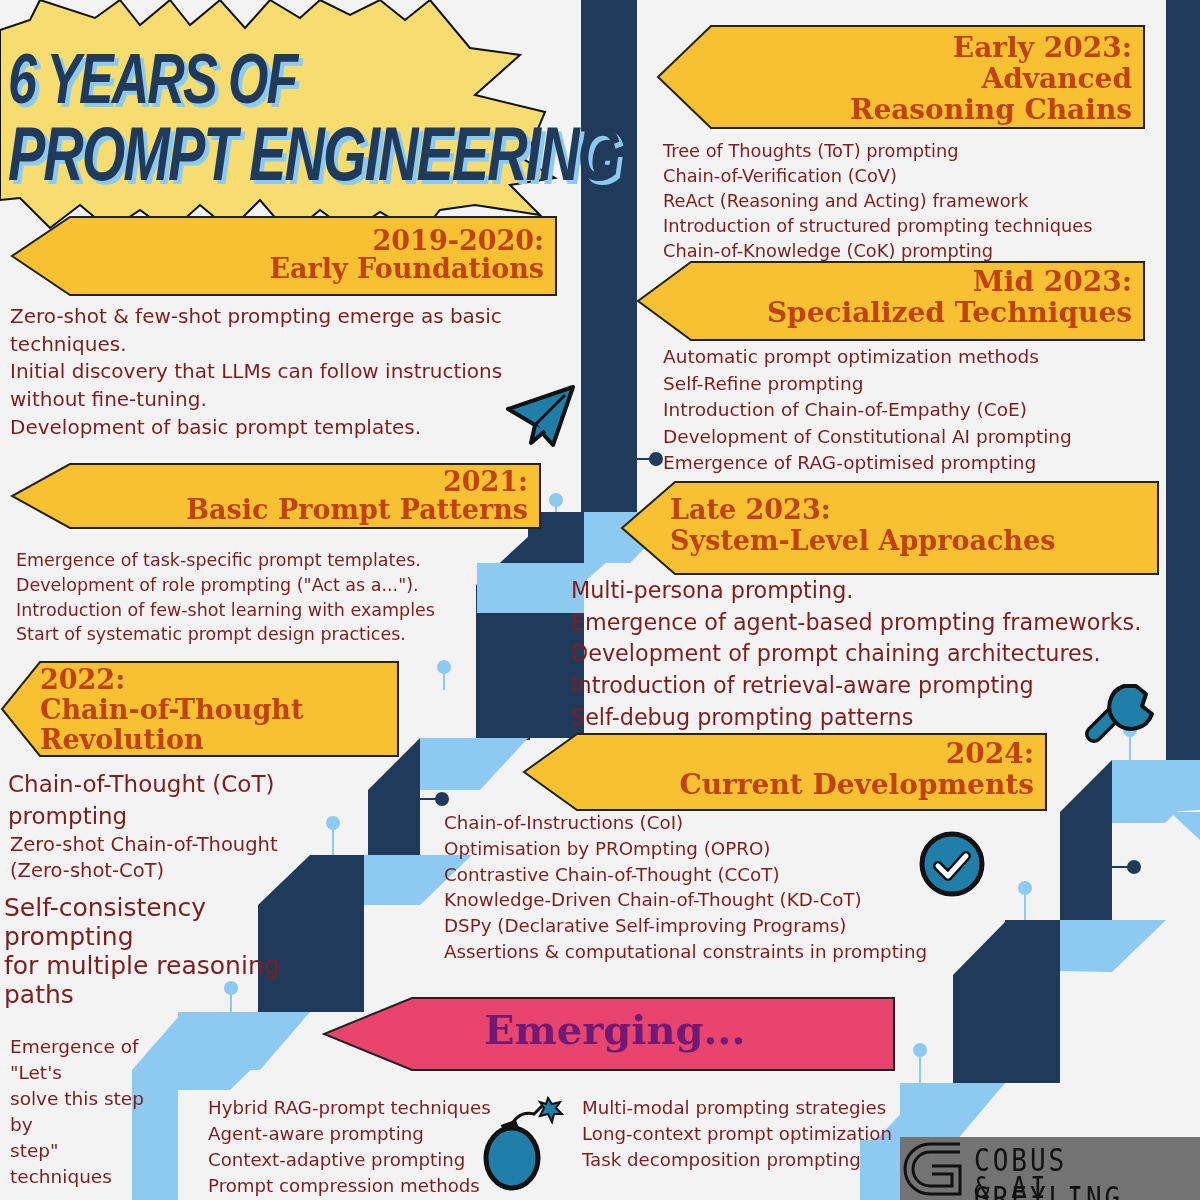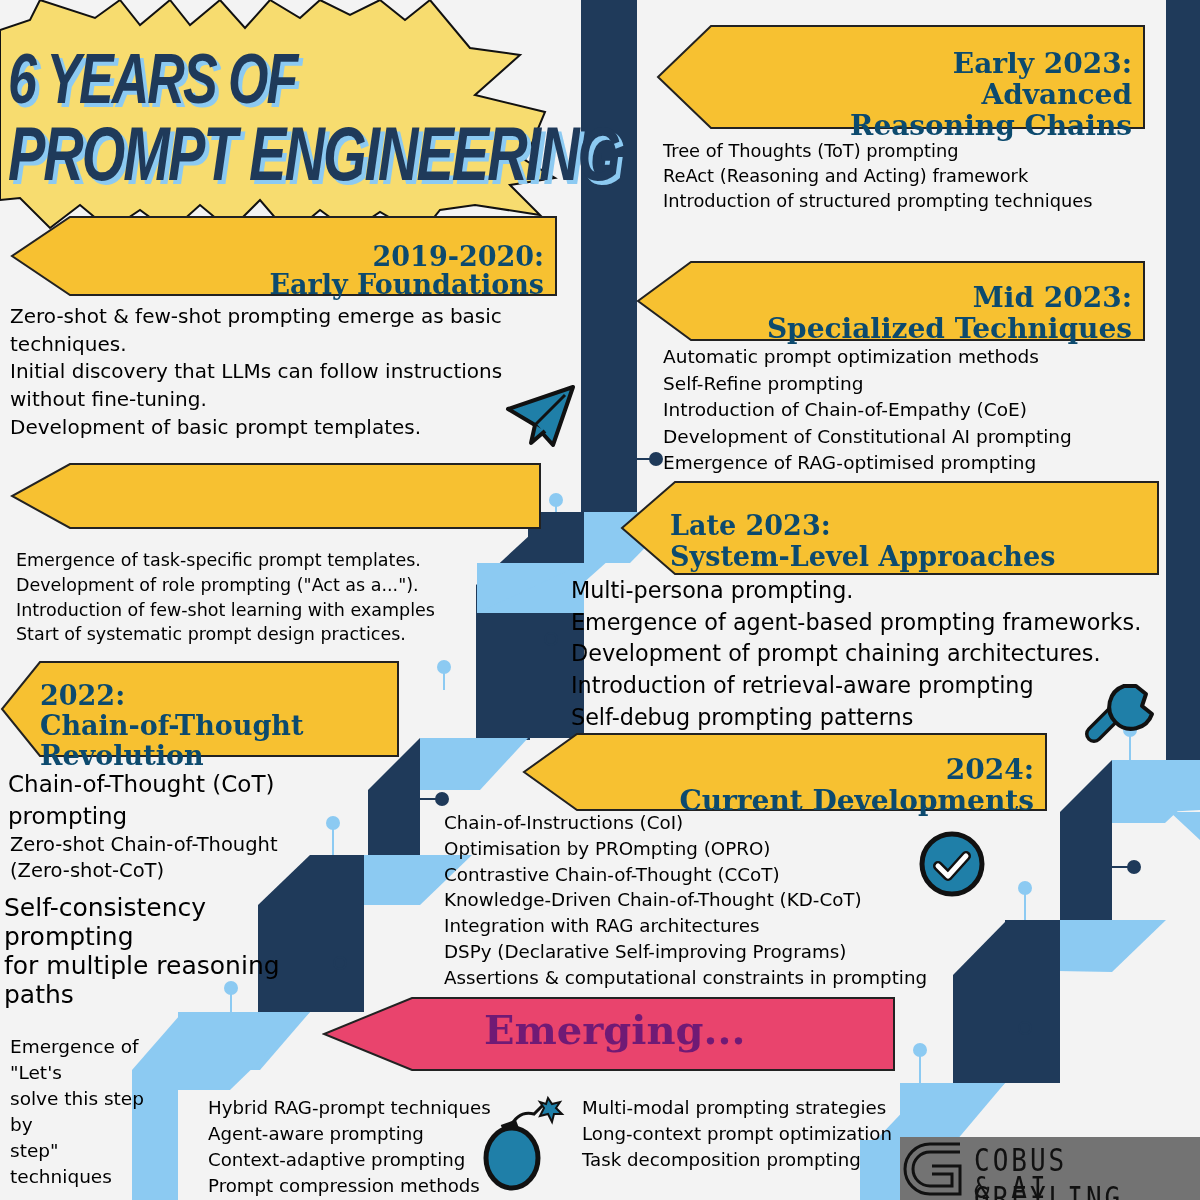--- a/index.html
+++ b/index.html
@@ -10,27 +10,27 @@
 
   .title-wrap { position: absolute; left: 0; top: 0; width: 505px; height: 230px; }
   .title { position: absolute; left: 8px; font-family: "Liberation Sans", sans-serif; font-weight: 900;
            font-style: italic; color: #1f3a5a; letter-spacing: -2px; transform: scaleY(1.35);
            transform-origin: left top; text-shadow: 4px 3px 0 #8ccaf2; white-space: nowrap; }
   .title.l1 { top: 38px; font-size: 52px; }
   .title.l2 { top: 110px; font-size: 56px; }
 
   .banner { position: absolute; }
   .banner svg { position: absolute; left: 0; top: 0; width: 100%; height: 100%; }
-  .banner .head { position: absolute; font-family: "DejaVu Serif", serif; font-weight: bold; color: #0c4a6e;
-                  line-height: 1.03; white-space: nowrap; margin-top: 16px; }
+  .banner .head { position: absolute; font-family: "DejaVu Serif", serif; font-weight: bold; color: #c2410c;
+                  line-height: 1.03; white-space: nowrap; }
   .banner .head.r { right: 14px; text-align: right; }
   .banner .head.l { text-align: left; }
   .banner .icon { position: absolute; }
 
-  .list { position: absolute; font-family: "DejaVu Sans", sans-serif; color: #000000; white-space: nowrap; }
+  .list { position: absolute; font-family: "DejaVu Sans", sans-serif; color: #7f1d1d; white-space: nowrap; }
   .list div { line-height: inherit; }
 
   .emerging-label { position: absolute; font-family: "DejaVu Serif", serif; font-weight: bold; color: #701a75; font-size: 40px; }
 
   .logo { position: absolute; left: 900px; top: 1137px; width: 300px; height: 63px; background: #737373; }
   .logo .name { position: absolute; left: 74px; top: 4px; font-family: "DejaVu Sans Mono", monospace; font-size: 26px; letter-spacing: 3px; color: #111; transform: scaleY(1.25); transform-origin: left top; }
   .logo .sub { position: absolute; left: 74px; top: 33px; font-family: "DejaVu Sans Mono", monospace; font-size: 26px; letter-spacing: 3px; color: #111; transform: scaleY(1.15); transform-origin: left top; }
 </style>
 </head>
 <body>
@@ -164,20 +164,24 @@
           <text x="36" y="23" font-size="18" font-family="DejaVu Sans, sans-serif" fill="#222">A</text>
         </g>
       <g transform="rotate(-15 18 42)">
           <rect x="6" y="30" width="24" height="24" fill="#9fd0f5" stroke="#222" stroke-width="2"></rect>
           <text x="11" y="49" font-size="18" font-family="DejaVu Sans, sans-serif" fill="#222">B</text>
         </g>
       <rect x="40" y="36" width="24" height="24" fill="#f7d27a" stroke="#222" stroke-width="2"></rect>
         <text x="45" y="55" font-size="18" font-family="DejaVu Sans, sans-serif" fill="#222">C</text>
     </svg>
   </div>
+  <div class="head r" style="top:6px;font-size:27px">
+    <div>2021:</div>
+    <div>Basic Prompt Patterns</div>
+  </div>
 </div>
 <div class="list" style="left:16px;top:548px;font-size:17.5px;line-height:24.8px">
   <div>Emergence of task-specific prompt templates.</div>
   <div>Development of role prompting ("Act as a...").</div>
   <div>Introduction of few-shot learning with examples</div>
   <div>Start of systematic prompt design practices.</div>
 </div>
 
 <div class="banner" style="left:0px;top:660px;width:400px;height:98px">
   <svg viewBox="0 0 400 98" preserveAspectRatio="none">
@@ -242,22 +246,24 @@
     </svg>
   </div>
   <div class="head r" style="top:8px;font-size:28px;line-height:31px">
     <div>Early 2023:</div>
     <div>Advanced</div>
     <div>Reasoning Chains</div>
   </div>
 </div>
 <div class="list" style="left:663px;top:138px;font-size:17.8px;line-height:25px">
   <div>Tree of Thoughts (ToT) prompting</div>
+  <div>Chain-of-Verification (CoV)</div>
   <div>ReAct (Reasoning and Acting) framework</div>
   <div>Introduction of structured prompting techniques</div>
+  <div>Chain-of-Knowledge (CoK) prompting</div>
 </div>
 
 <div class="banner" style="left:636px;top:260px;width:510px;height:82px">
   <svg viewBox="0 0 510 82" preserveAspectRatio="none">
       <polygon points="55,2 508,2 508,80 55,80 2,41" fill="#f7c131" stroke="#222" stroke-width="2"></polygon>
     </svg>
   <div class="icon" style="left:52px;top:2px">
     <svg width="64" height="78" viewBox="0 0 64 78">
       <polygon points="14,46 6,74 18,68 26,76 32,52" fill="#9fd0f5" stroke="#1a3fcf" stroke-width="2.5"></polygon>
       <polygon points="50,46 58,74 46,68 38,76 32,52" fill="#9fd0f5" stroke="#1a3fcf" stroke-width="2.5"></polygon>
@@ -332,21 +338,20 @@
   <div class="head r" style="top:6px;font-size:28px;line-height:31px">
     <div>2024:</div>
     <div>Current Developments</div>
   </div>
 </div>
 <div class="list" style="left:444px;top:810px;font-size:18.3px;line-height:25.8px">
   <div>Chain-of-Instructions (CoI)</div>
   <div>Optimisation by PROmpting (OPRO)</div>
   <div>Contrastive Chain-of-Thought (CCoT)</div>
   <div>Knowledge-Driven Chain-of-Thought (KD-CoT)</div>
-  <div>Integration with RAG architectures</div>
   <div>DSPy (Declarative Self-improving Programs)</div>
   <div>Assertions &amp; computational constraints in prompting</div>
 </div>
 <div class="abs" style="left:918px;top:830px">
   <svg width="68" height="68" viewBox="0 0 68 68">
     <circle cx="34" cy="34" r="30" fill="#1f7fa8" stroke="#111" stroke-width="5"></circle>
     <polyline points="20,36 30,46 48,26" fill="none" stroke="#111" stroke-width="10" stroke-linecap="round" stroke-linejoin="round"></polyline>
     <polyline points="20,36 30,46 48,26" fill="none" stroke="#fff" stroke-width="5" stroke-linecap="round" stroke-linejoin="round"></polyline>
   </svg>
 </div>

